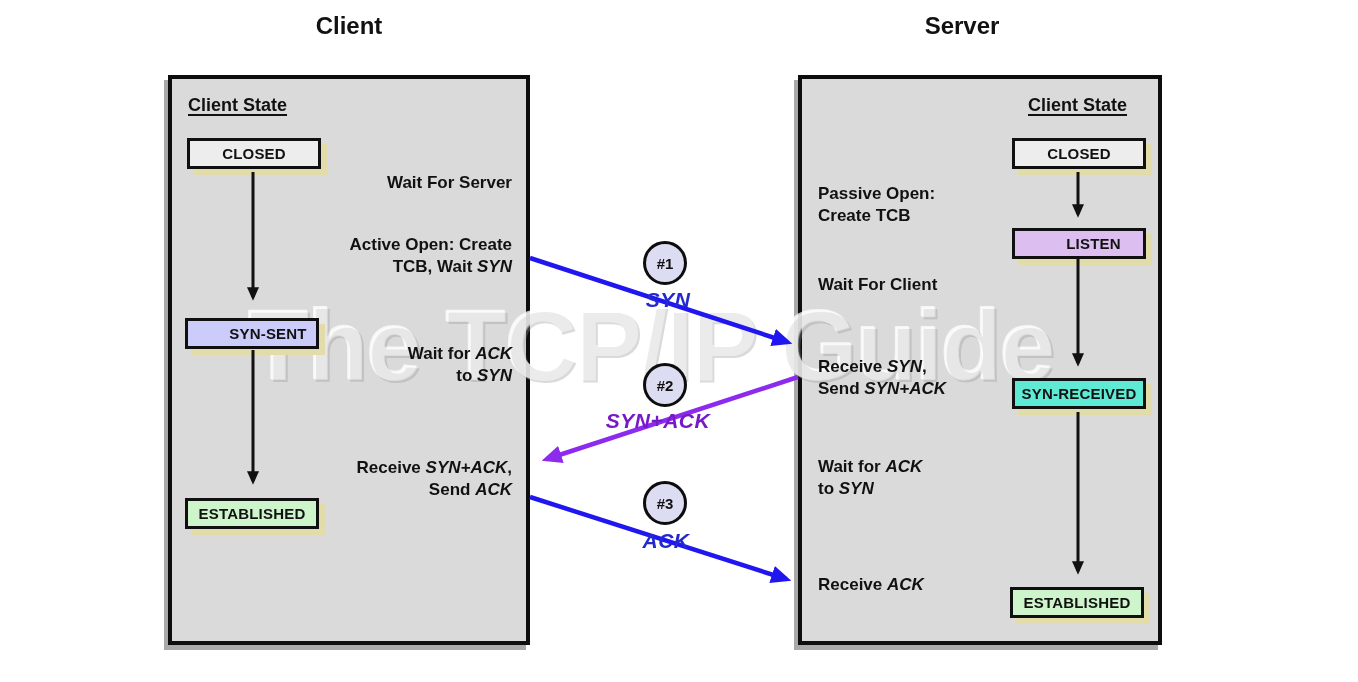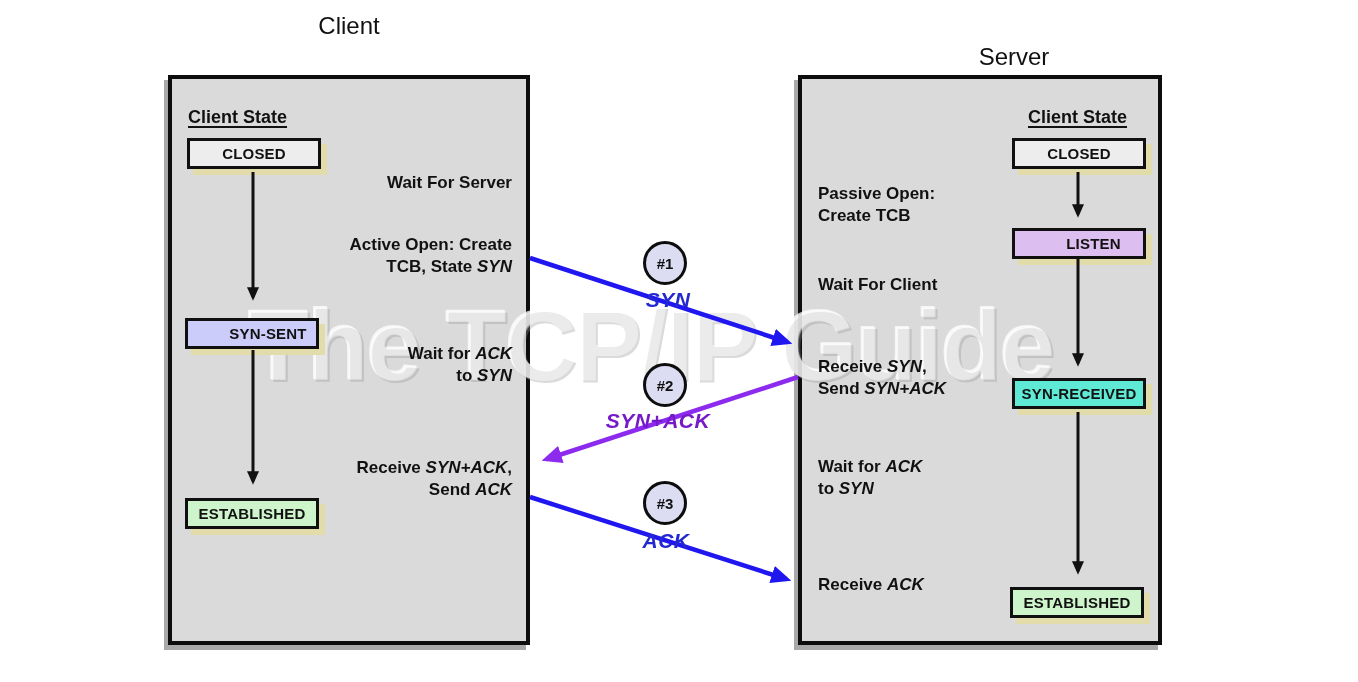--- a/index.html
+++ b/index.html
@@ -8,29 +8,29 @@
     font-family:"Liberation Sans",sans-serif;color:#111;
   }
   .watermark{
     position:absolute;left:248px;top:288px;z-index:1;
     font-size:100px;font-weight:bold;letter-spacing:-2px;white-space:nowrap;
     color:rgba(255,255,255,0.45);
     text-shadow:2px 2px 0 rgba(150,150,150,0.35), -1px -1px 0 rgba(255,255,255,0.75);
     pointer-events:none;
   }
   .col-title{
-    position:absolute;top:12px;z-index:2;font-size:24px;font-weight:normal;text-align:center;
+    position:absolute;top:12px;z-index:2;font-size:24px;font-weight:bold;text-align:center;
   }
   .panel{
     position:absolute;top:75px;height:570px;border:4px solid #0d0d0d;box-sizing:border-box;
     box-shadow:-4px 5px 0 #a9a9a9;
   }
   .state-header{
     position:absolute;z-index:2;font-size:18px;font-weight:bold;
-    text-decoration:underline;text-decoration-thickness:2px;text-underline-offset:3px;margin-top:12px;
+    text-decoration:underline;text-decoration-thickness:2px;text-underline-offset:3px;
   }
   .state-box{
     position:absolute;z-index:2;width:134px;height:31px;box-sizing:border-box;
     border:3px solid #101010;box-shadow:6px 6px 0 #e2dcaa;
     display:flex;align-items:center;justify-content:center;
     font-size:15px;font-weight:bold;letter-spacing:0.2px;white-space:nowrap;text-align:center;
   }
   .annot{
     position:absolute;z-index:2;font-size:17px;font-weight:bold;line-height:22px;white-space:nowrap;
   }
@@ -50,21 +50,21 @@
   }
 </style>
 </head>
 <body>
 
 <div class="canvas">
 
   <div class="watermark">The TCP/IP Guide</div>
 
   <div class="col-title" style="left:168px;width:362px;">Client</div>
-  <div class="col-title" style="left:832px;width:364px;margin-top:31px;">Server</div>
+  <div class="col-title" style="left:780px;width:364px;">Server</div>
 
   <div class="panel" style="left: 168px; width: 362px; background-color: rgb(218, 218, 218);"></div>
   <div class="panel" style="left: 798px; width: 364px; background-color: rgb(218, 218, 218);"></div>
 
   <div class="state-header" style="left:188px;top:95px;">Client State</div>
   <div class="state-header" style="left:1010px;top:95px;width:135px;text-align:center;">Client State</div>
 
   <div class="state-box" style="left: 187px; top: 138px; background-color: rgb(237, 237, 237);">CLOSED</div>
   <div class="state-box" style="left: 185px; top: 318px; background-color: rgb(204, 204, 250); padding-left: 32px;">SYN-SENT</div>
   <div class="state-box" style="left: 185px; top: 498px; background-color: rgb(205, 244, 203);">ESTABLISHED</div>
@@ -72,21 +72,21 @@
   <div class="state-box" style="left: 1012px; top: 138px; background-color: rgb(237, 237, 237);">CLOSED</div>
   <div class="state-box" style="left: 1012px; top: 228px; background-color: rgb(221, 190, 240); padding-left: 29px;">LISTEN</div>
   <div class="state-box" style="left: 1012px; top: 378px; background-color: #5eead4;">SYN-RECEIVED</div>
   <div class="state-box" style="left: 1010px; top: 587px; background-color: rgb(205, 244, 203);">ESTABLISHED</div>
 
   <div class="annot right" style="right:846px;top:172px;">
       <div><span>Wait For Server</span></div>
     </div>
   <div class="annot right" style="right:846px;top:234px;">
       <div><span>Active Open: Create</span></div>
-      <div><span>TCB, State </span><span class="it">SYN</span></div>
+      <div><span>TCB, Wait </span><span class="it">SYN</span></div>
     </div>
   <div class="annot right" style="right:846px;top:343px;">
       <div><span>Wait for </span><span class="it">ACK</span></div>
       <div><span>to </span><span class="it">SYN</span></div>
     </div>
   <div class="annot right" style="right:846px;top:457px;">
       <div><span>Receive </span><span class="it">SYN+ACK</span><span>,</span></div>
       <div><span>Send </span><span class="it">ACK</span></div>
     </div>
 

